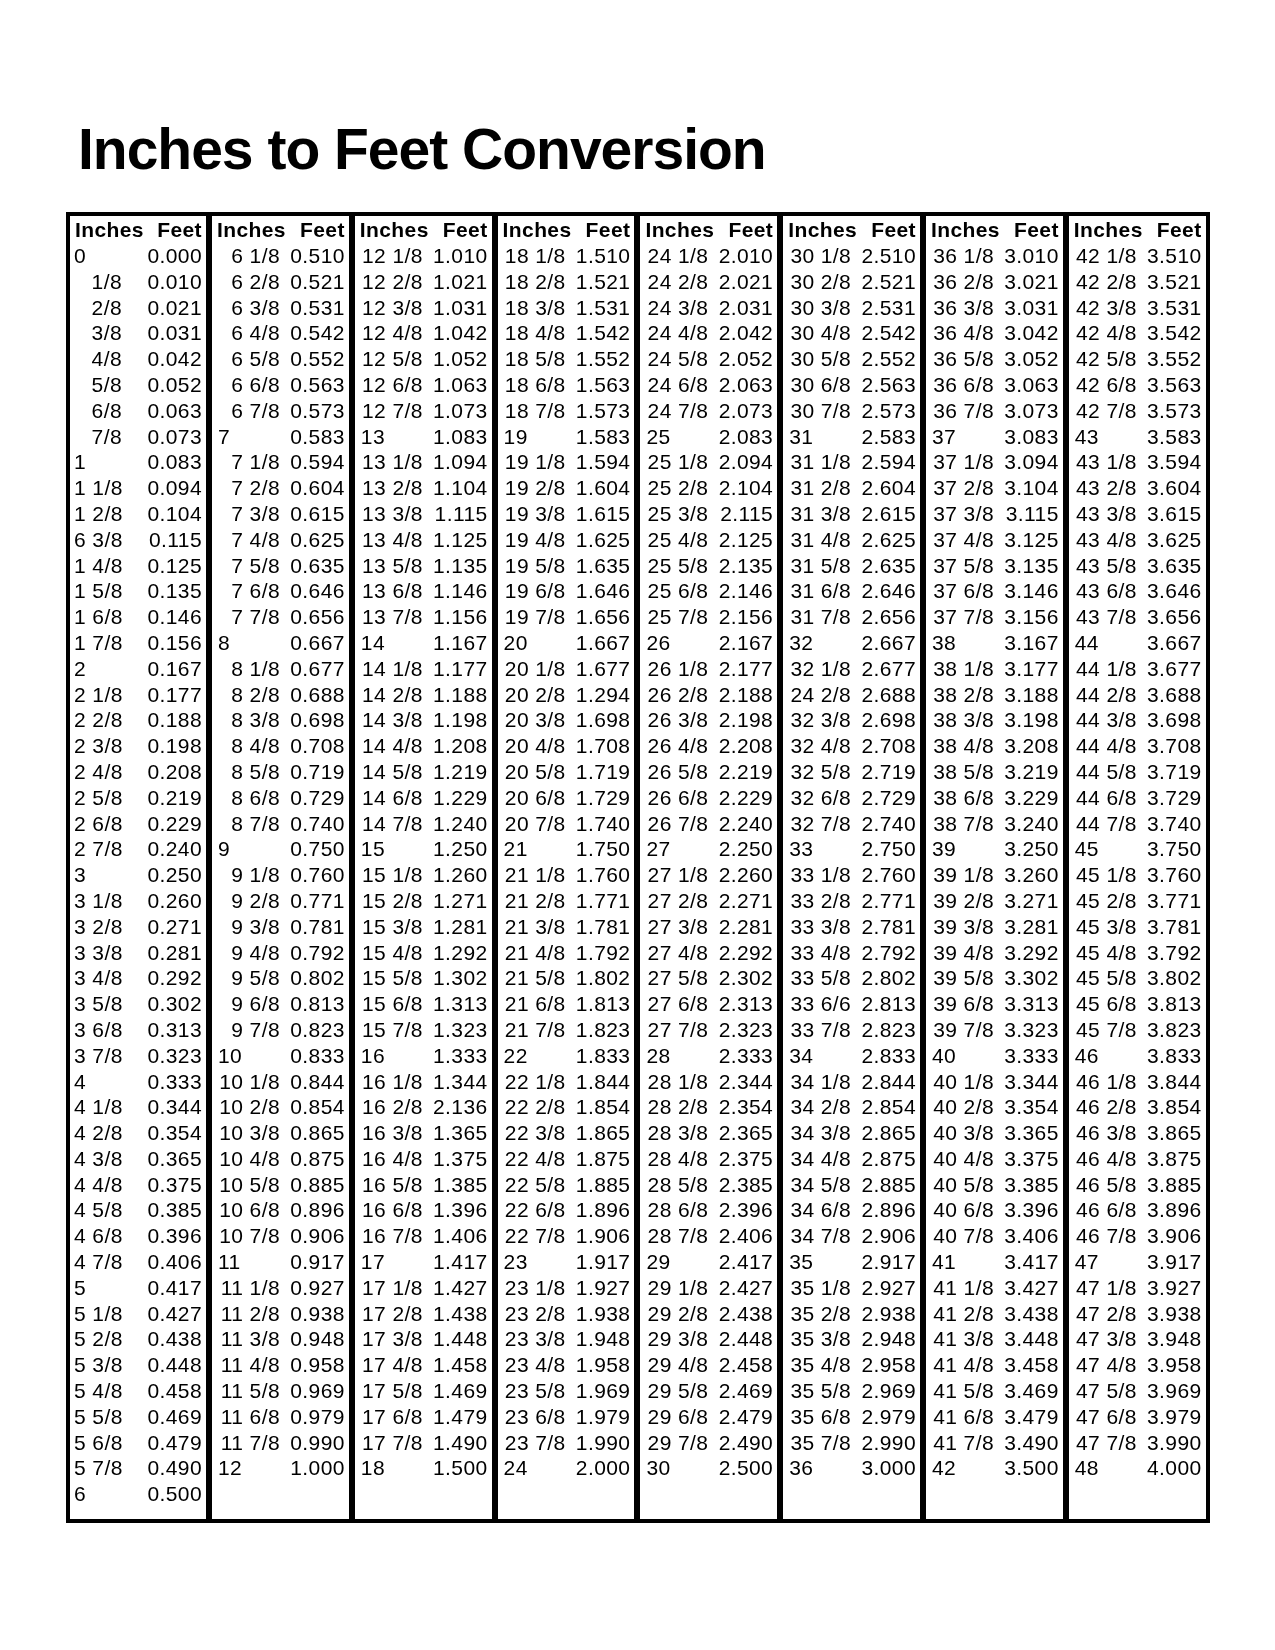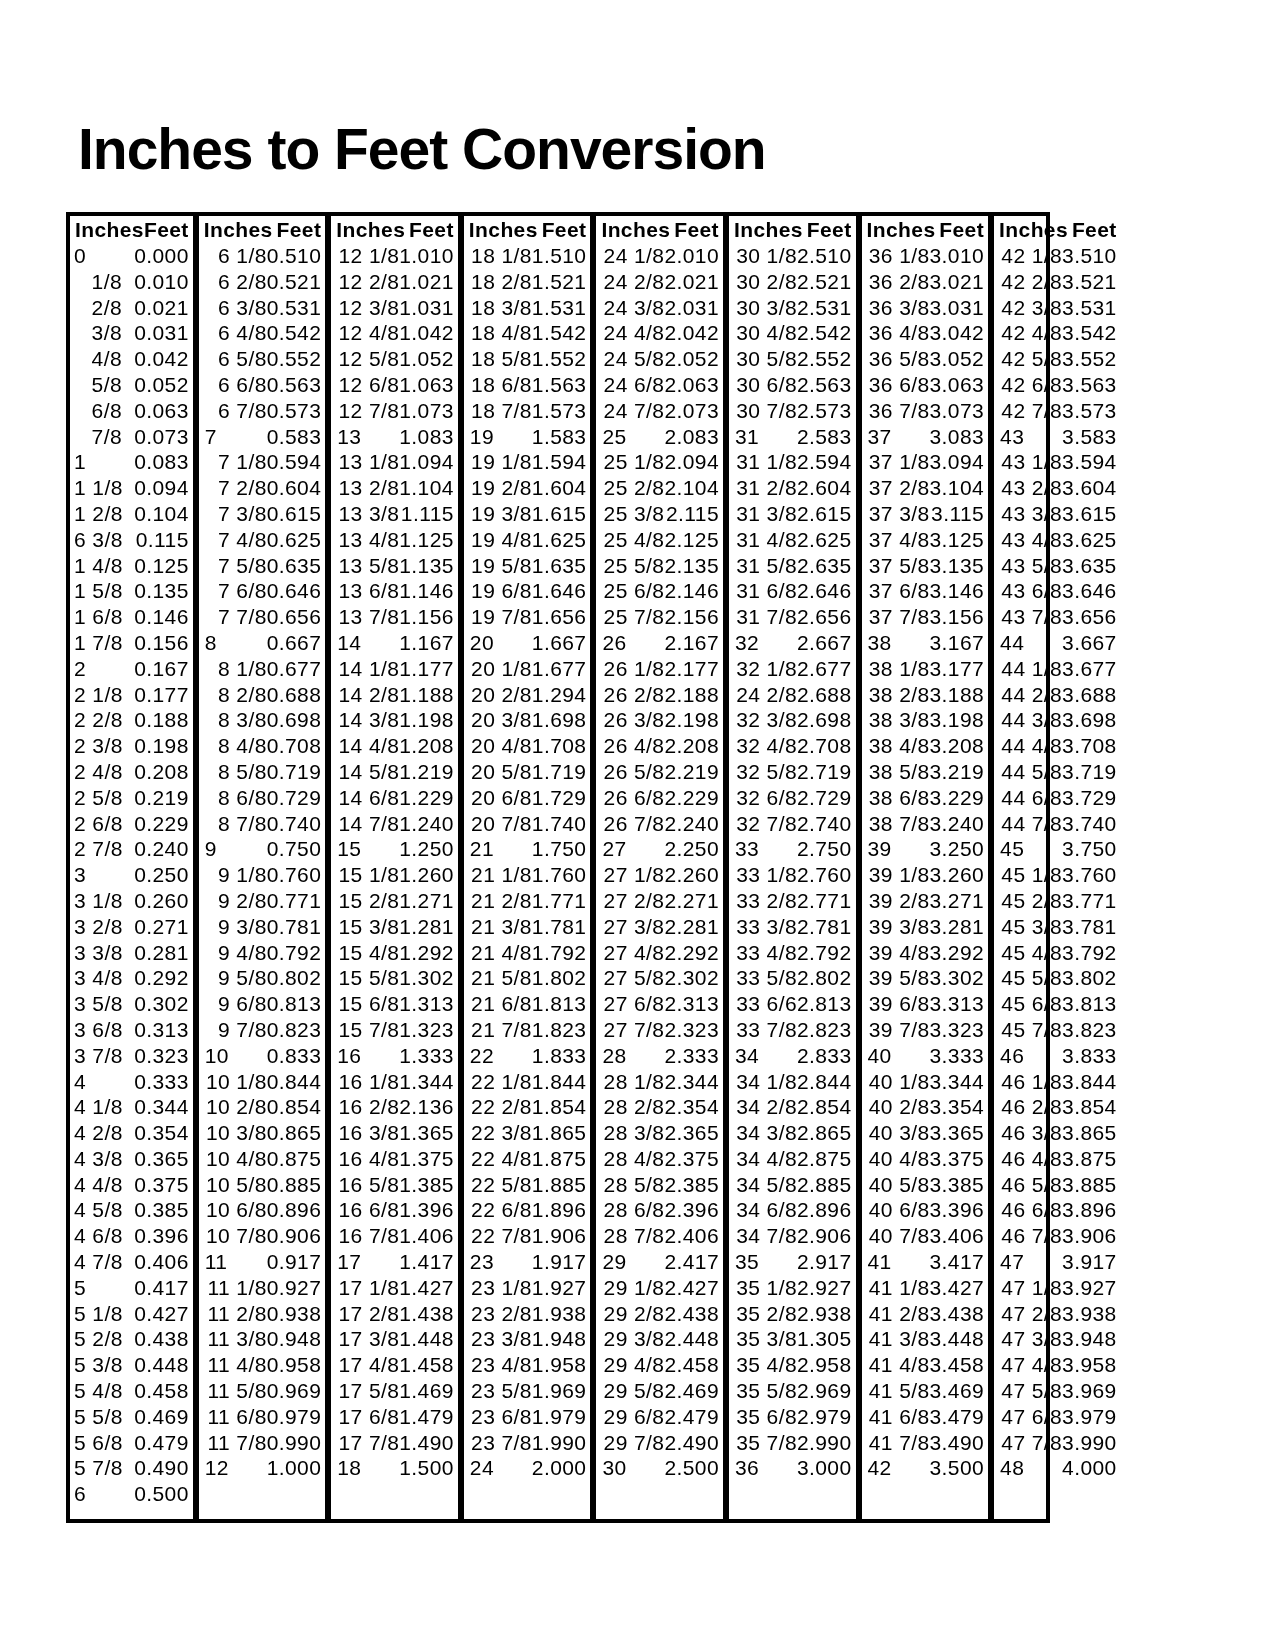--- a/index.html
+++ b/index.html
@@ -5,21 +5,21 @@
   html, body { margin:0; padding:0; background:#ffffff; }
   body { width:1275px; height:1650px; font-family:"Liberation Sans", sans-serif; }
   .page { position:relative; width:1275px; height:1650px; background:#ffffff; overflow:hidden; }
   .title {
     position:absolute; left:78px; top:121px; margin:0;
     font-size:57px; font-weight:700; letter-spacing:-1px; line-height:1;
     color:#000000; white-space:nowrap;
   }
   .conv-table {
     position:absolute; left:66px; top:212px;
-    width:984px; height:1311px;
+    width:1144px; height:1311px;
     border:4px solid #000000; box-sizing:border-box;
     display:flex; background:#ffffff;
   }
   .group { width:142.8px; box-sizing:border-box; border-left:6px solid #000000; }
   .group:first-child { width:136px; border-left:none; }
   .row {
     display:flex; height:25.8px; line-height:25.8px;
     font-size:21px; letter-spacing:0.4px; color:#000000; white-space:pre;
   }
   .hdr { height:27px; line-height:28px; font-weight:700; justify-content:space-between;
@@ -329,21 +329,21 @@
         <div class="row"><span class="in f">34 1/8</span><span class="ft">2.844</span></div>
         <div class="row"><span class="in f">34 2/8</span><span class="ft">2.854</span></div>
         <div class="row"><span class="in f">34 3/8</span><span class="ft">2.865</span></div>
         <div class="row"><span class="in f">34 4/8</span><span class="ft">2.875</span></div>
         <div class="row"><span class="in f">34 5/8</span><span class="ft">2.885</span></div>
         <div class="row"><span class="in f">34 6/8</span><span class="ft">2.896</span></div>
         <div class="row"><span class="in f">34 7/8</span><span class="ft">2.906</span></div>
         <div class="row"><span class="in w">35</span><span class="ft">2.917</span></div>
         <div class="row"><span class="in f">35 1/8</span><span class="ft">2.927</span></div>
         <div class="row"><span class="in f">35 2/8</span><span class="ft">2.938</span></div>
-        <div class="row"><span class="in f">35 3/8</span><span class="ft">1.305</span></div>
+        <div class="row"><span class="in f">35 3/8</span><span class="ft">2.948</span></div>
         <div class="row"><span class="in f">35 4/8</span><span class="ft">2.958</span></div>
         <div class="row"><span class="in f">35 5/8</span><span class="ft">2.969</span></div>
         <div class="row"><span class="in f">35 6/8</span><span class="ft">2.979</span></div>
         <div class="row"><span class="in f">35 7/8</span><span class="ft">2.990</span></div>
         <div class="row"><span class="in w">36</span><span class="ft">3.000</span></div>
       </div>
       <div class="group">
         <div class="row hdr"><span>Inches</span><span>Feet</span></div>
         <div class="row"><span class="in f">36 1/8</span><span class="ft">3.010</span></div>
         <div class="row"><span class="in f">36 2/8</span><span class="ft">3.021</span></div>

